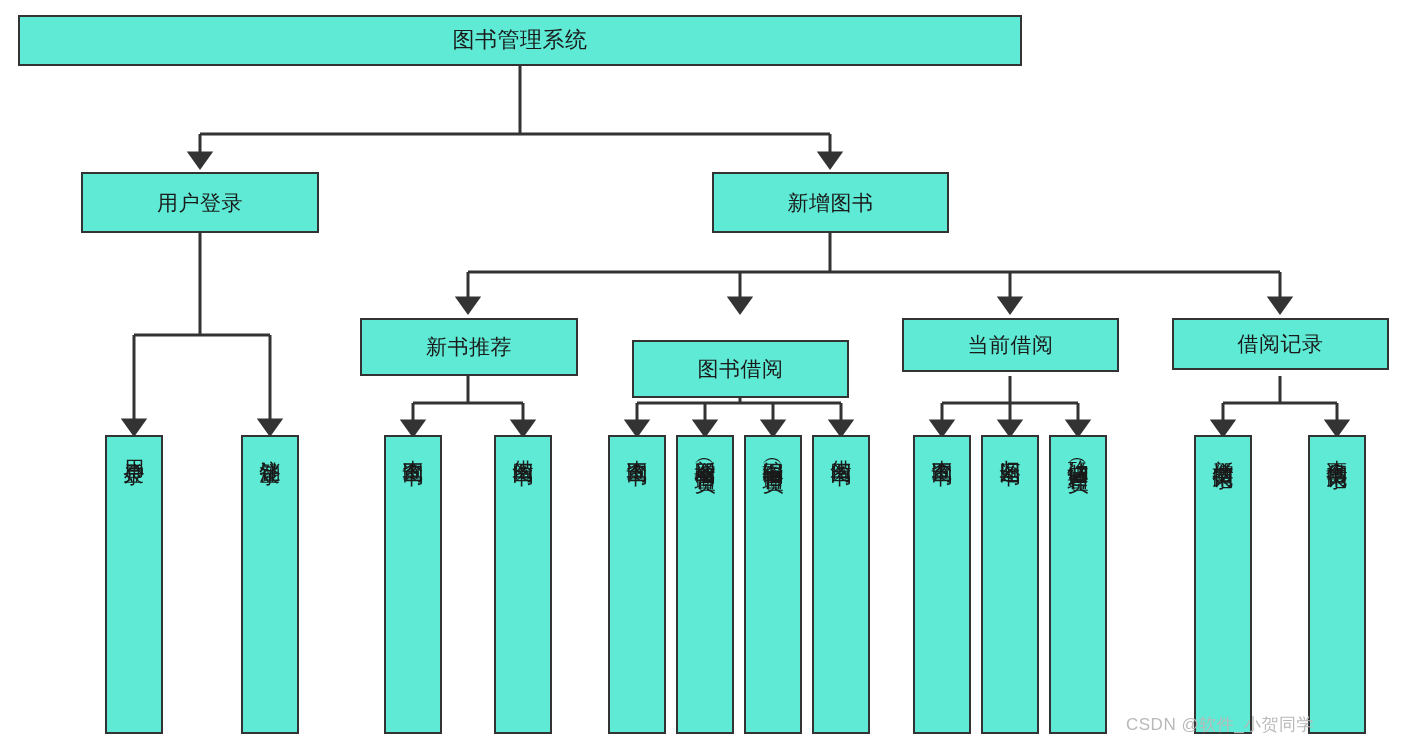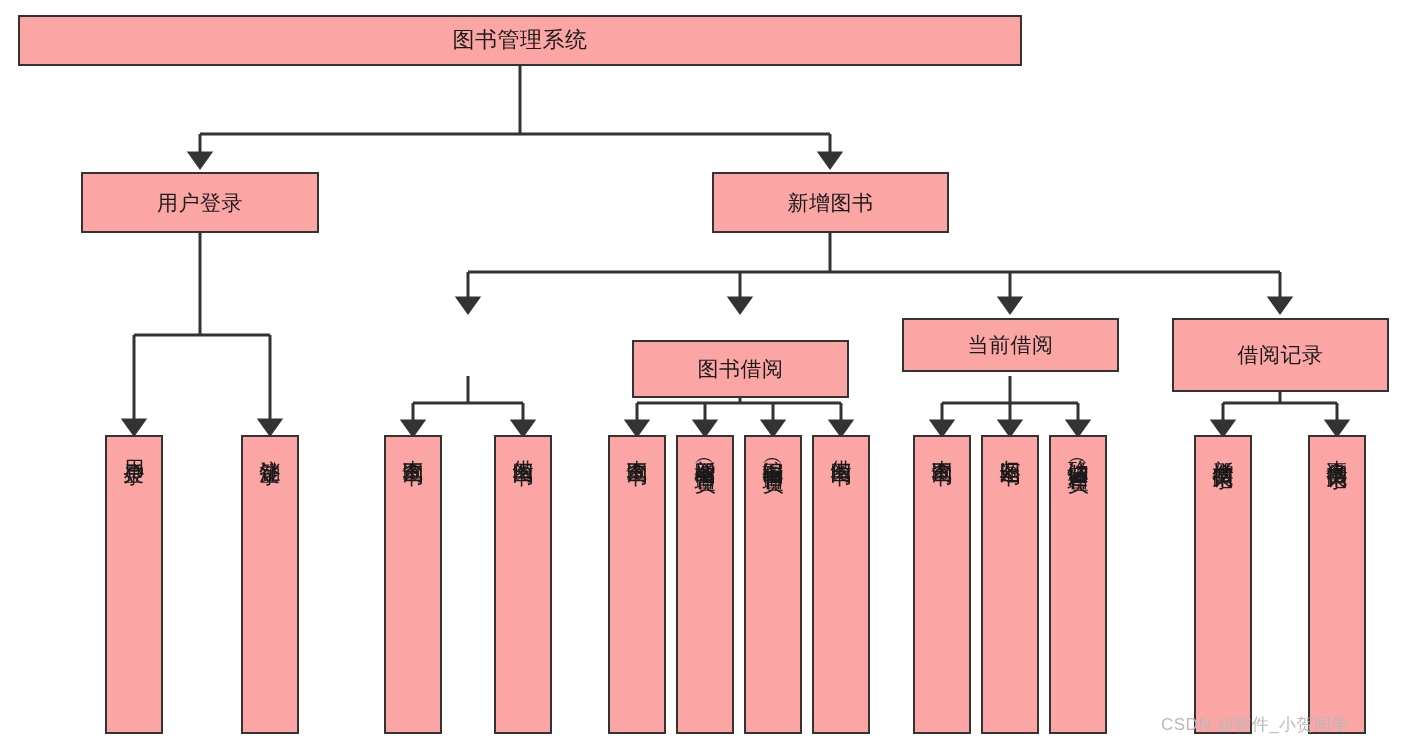--- a/index.html
+++ b/index.html
@@ -23,21 +23,21 @@
     left: 0;
     top: 0;
     width: 1405px;
     height: 747px;
     pointer-events: none;
   }
   .node {
     position: absolute;
     box-sizing: border-box;
     border: 2px solid #333333;
-    background: #fca5a5;
+    background: #5eead4;
     display: flex;
     align-items: center;
     justify-content: center;
     color: #1a1a1a;
   }
   .node-label {
     display: block;
     text-align: center;
     white-space: pre-line;
     line-height: 1.12;
@@ -134,30 +134,33 @@
   </div>
 
   <div class="node horiz" style="left:81px; top:172px; width:238px; height:61px;">
     <span class="node-label">用户登录</span>
   </div>
 
   <div class="node horiz" style="left:712px; top:172px; width:237px; height:61px;">
     <span class="node-label">新增图书</span>
   </div>
 
+  <div class="node horiz" style="left:360px; top:318px; width:218px; height:58px;">
+    <span class="node-label">新书推荐</span>
+  </div>
 
   <div class="node horiz" style="left:632px; top:318px; width:217px; height:58px;margin-top:22px;">
     <span class="node-label">图书借阅</span>
   </div>
 
   <div class="node horiz" style="left:902px; top:318px; width:217px; height:54px;">
     <span class="node-label">当前借阅</span>
   </div>
 
-  <div class="node horiz" style="left:1172px; top:318px; width:217px; height:74px;">
+  <div class="node horiz" style="left:1172px; top:318px; width:217px; height:52px;">
     <span class="node-label">借阅记录</span>
   </div>
 
   <div class="node leaf" style="left:105px; top:435px; width:58px; height:299px;">
     <span class="node-label">用户登录</span>
   </div>
   <div class="node leaf" style="left:241px; top:435px; width:58px; height:299px;">
     <span class="node-label">注销登录</span>
   </div>
 
@@ -191,15 +194,15 @@
     <span class="node-label">确认归还（管理员）</span>
   </div>
 
   <div class="node leaf" style="left:1194px; top:435px; width:58px; height:299px;">
     <span class="node-label">新增借阅记录</span>
   </div>
   <div class="node leaf" style="left:1308px; top:435px; width:58px; height:299px;">
     <span class="node-label">查询借阅记录</span>
   </div>
 
-  <div class="watermark" style="left:1161px; top:713px;text-align:right;">CSDN @软件_小贺同学</div>
+  <div class="watermark" style="left:1126px; top:713px;text-align:right;">CSDN @软件_小贺同学</div>
 
 </div>
 
 </body></html>

